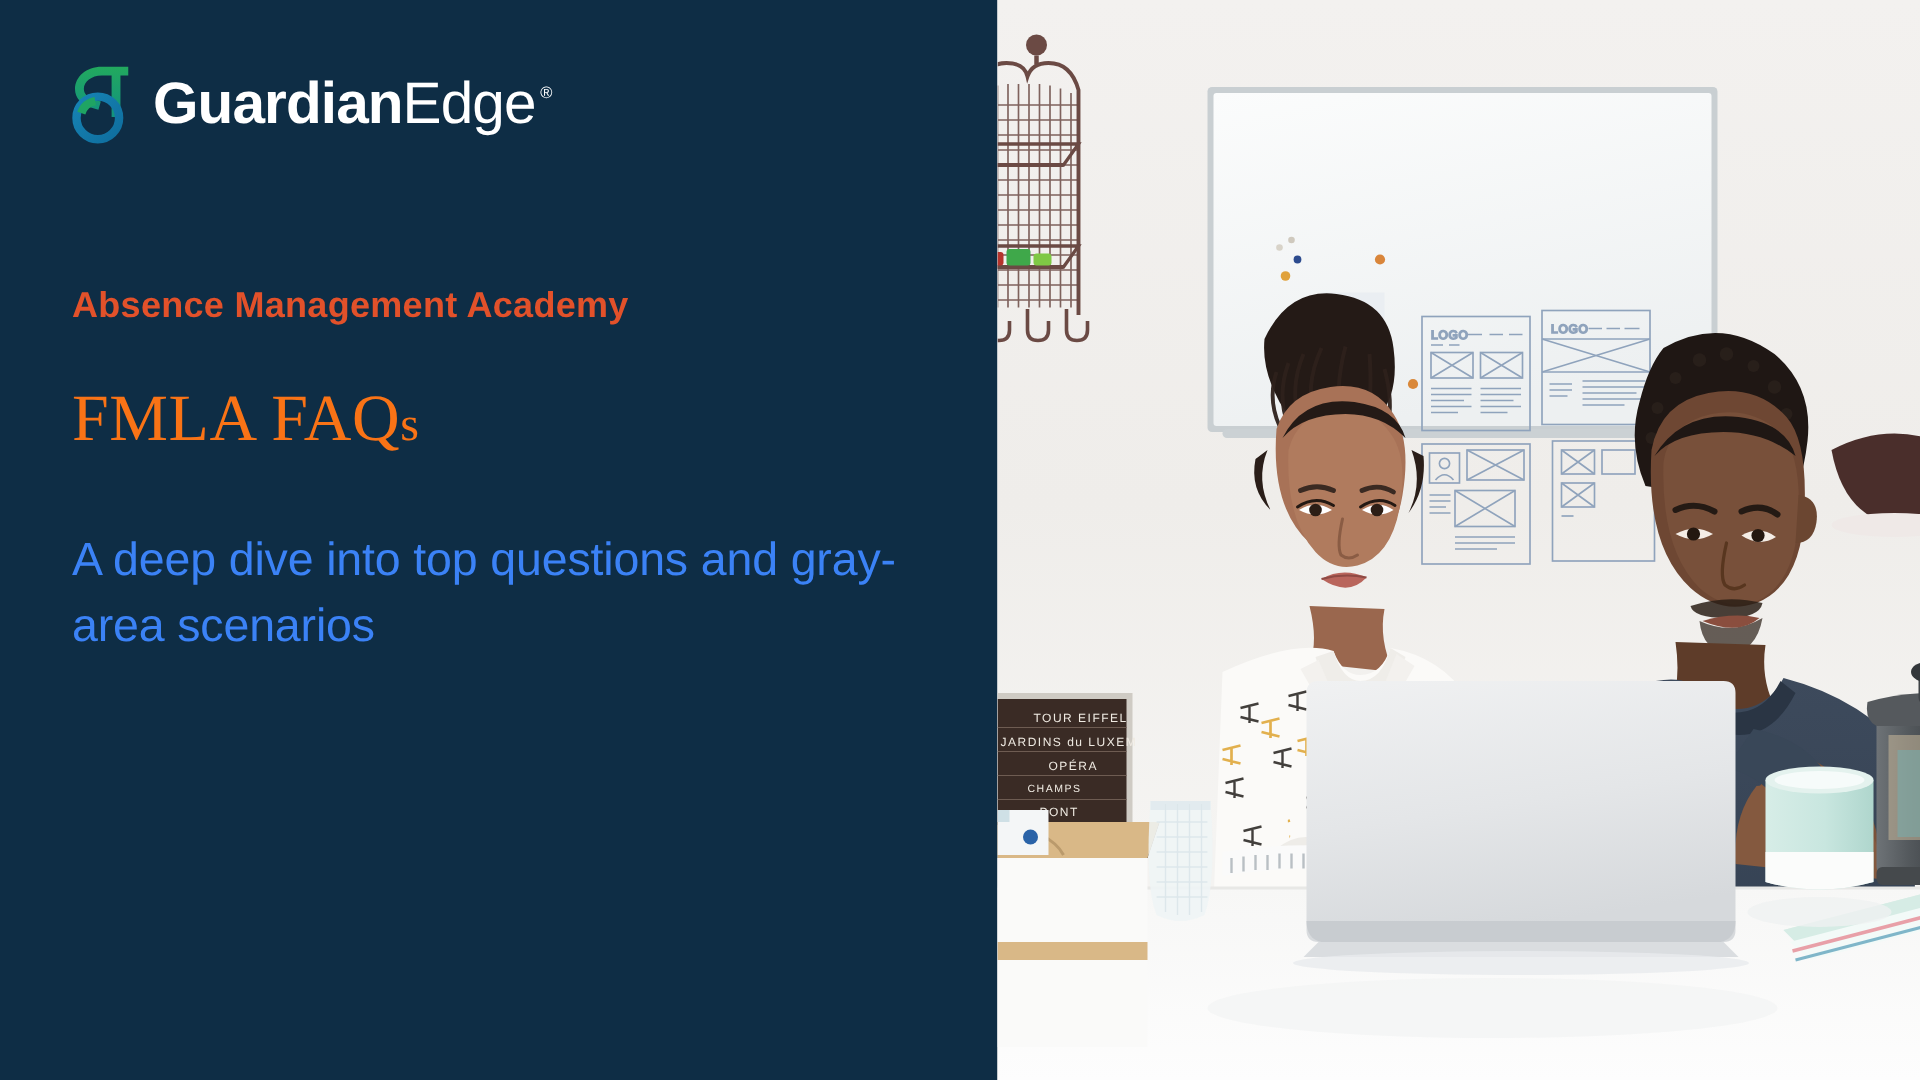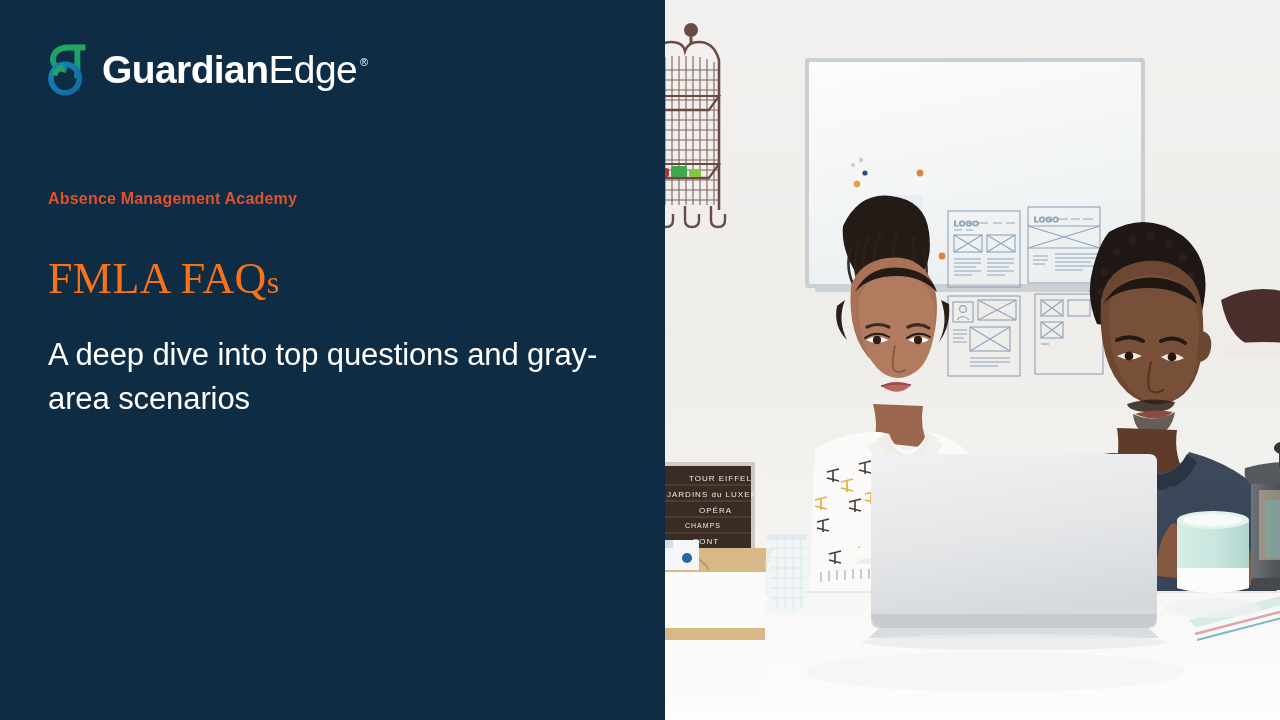--- a/index.html
+++ b/index.html
@@ -27,37 +27,37 @@
   .logo-word .lw-bold { font-weight:bold; }
   .logo-word .lw-light { font-weight:normal; }
   .logo-word .lw-reg {
     font-size:11px; font-weight:normal; margin-left:3px;
     position:relative; top:-17px;
   }
 
   
   .eyebrow {
     position:absolute; left:48px; top:190px;
-    color:#E2512A; font-size:16px; font-weight:bold;
+    color:#E2512A; font-size:24px; font-weight:bold;
     letter-spacing:0.2px;
   }
 
   
   .title {
     position:absolute; left:48px; top:253px;
     color:#f97316; font-family:"Liberation Serif", serif;
     font-size:44px; font-weight:normal; letter-spacing:0.4px;
     white-space:nowrap;
   }
   .title .tail { font-size:32px; }
 
   
   .subtitle {
-    position:absolute; left:48px; top:333px; width:580px;
-    color:#ffffff; font-size:31px; font-weight:normal;
+    position:absolute; left:48px; top:351px; width:580px;
+    color:#3b82f6; font-size:31px; font-weight:normal;
     line-height:1.42; letter-spacing:-0.1px;
   }
 
   
   .photo {
     flex:1 1 auto; position:relative; overflow:hidden;
     background:#F4F3F1;
   }
   .photo svg { display:block; width:100%; height:100%; }
 </style>

